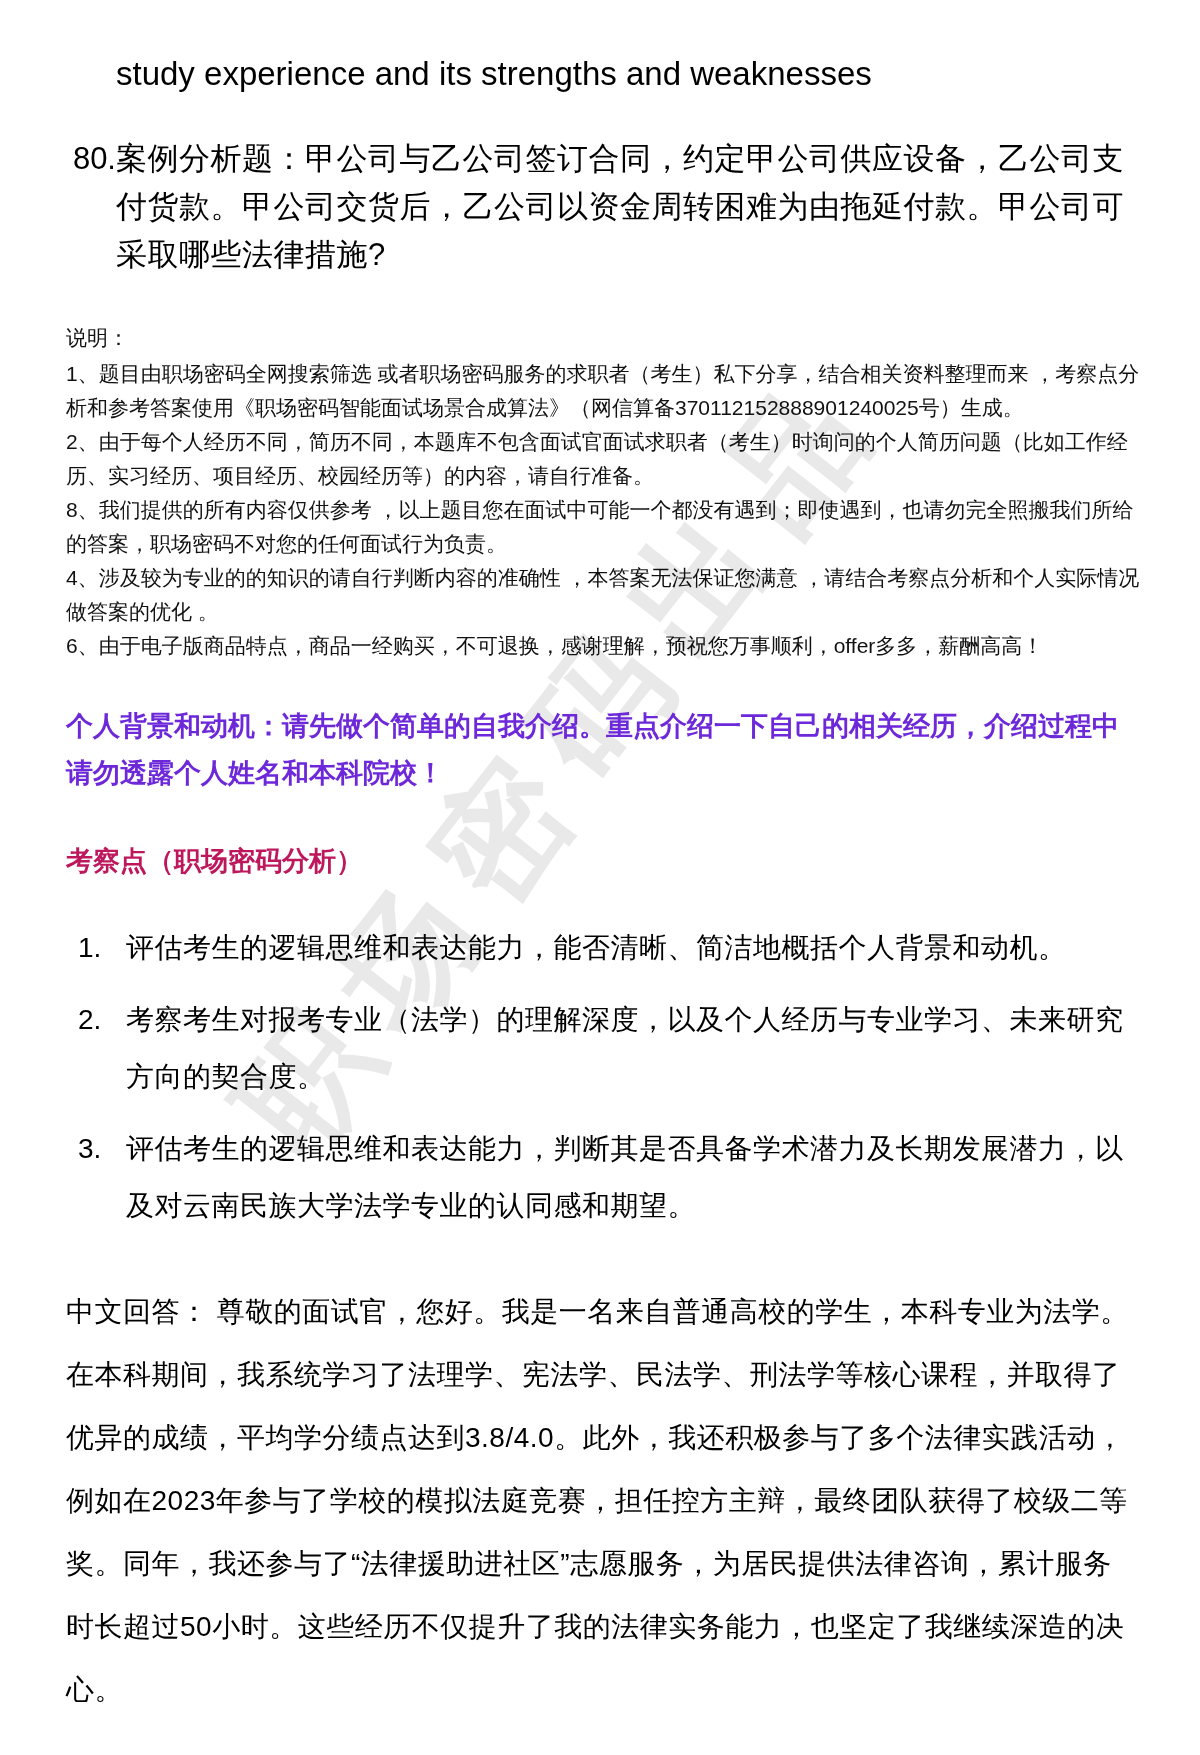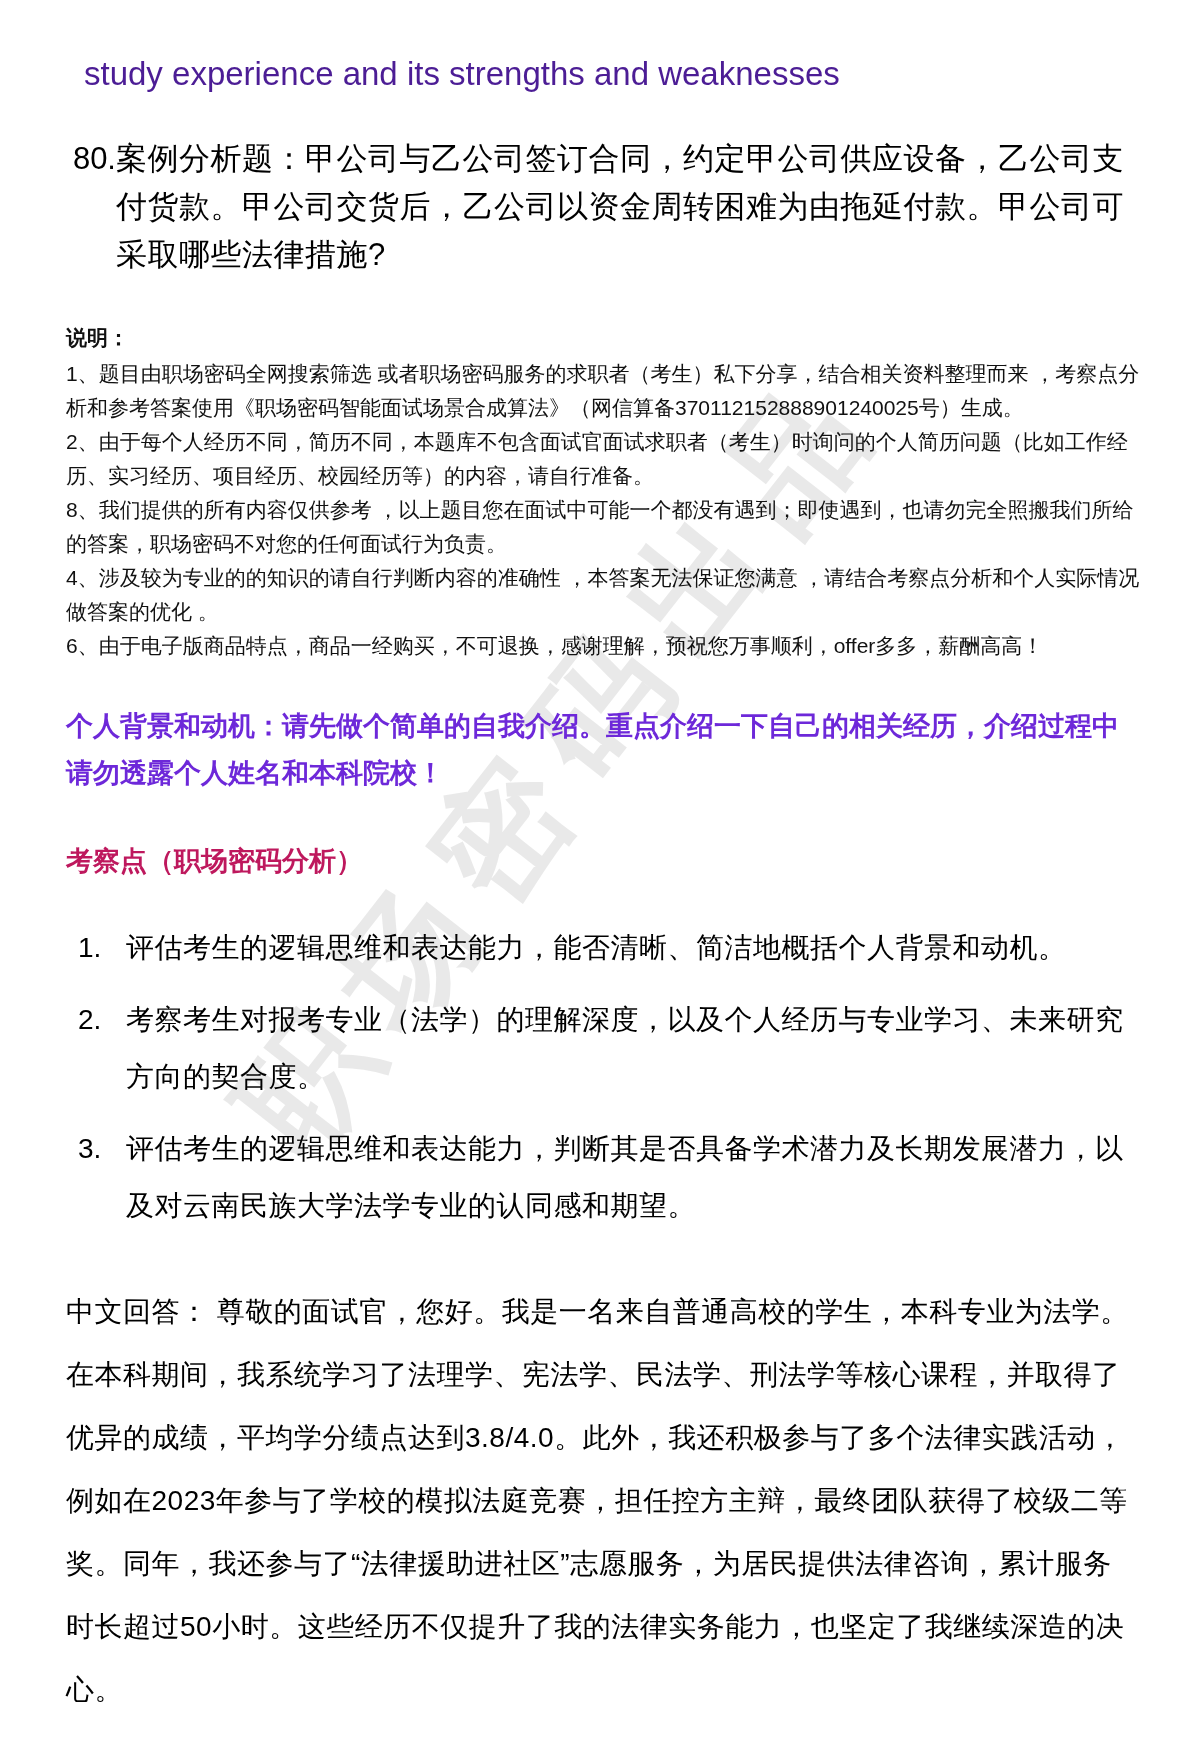--- a/index.html
+++ b/index.html
@@ -10,23 +10,23 @@
     position: relative;
     font-family: "Liberation Sans", "DejaVu Sans", sans-serif;
     color: #000;
     overflow: hidden;
   }
   .page { position: relative; width: 1200px; min-height: 1755px; padding: 52px 60px 20px 48px; z-index: 1; }
 
   .heading-cont {
     font-size: 33px;
     line-height: 1.35;
-    margin-left: 36px;
+    margin-left: 68px;
     margin-bottom: 38px;
-    color: #4c1d95;
+    color: #000000;
   }
 
   .question { display: flex; margin-bottom: 42px; }
   .question .qnum {
     width: 68px;
     flex: 0 0 68px;
     font-size: 31px;
     line-height: 1.55;
     text-align: right;
   }
@@ -36,21 +36,21 @@
     letter-spacing: 0.5px;
   }
 
   .notes {
     margin-left: 18px;
     margin-bottom: 40px;
     font-size: 21px;
     line-height: 1.62;
     color: #111;
   }
-  .notes .notes-title { margin-bottom: 2px; font-weight: bold; }
+  .notes .notes-title { margin-bottom: 2px; }
   .notes .note-item { }
 
   .red-prompt {
     margin-left: 18px;
     margin-bottom: 46px;
     color: #6d28d9;
     font-weight: bold;
     font-size: 27px;
     line-height: 1.75;
   }

